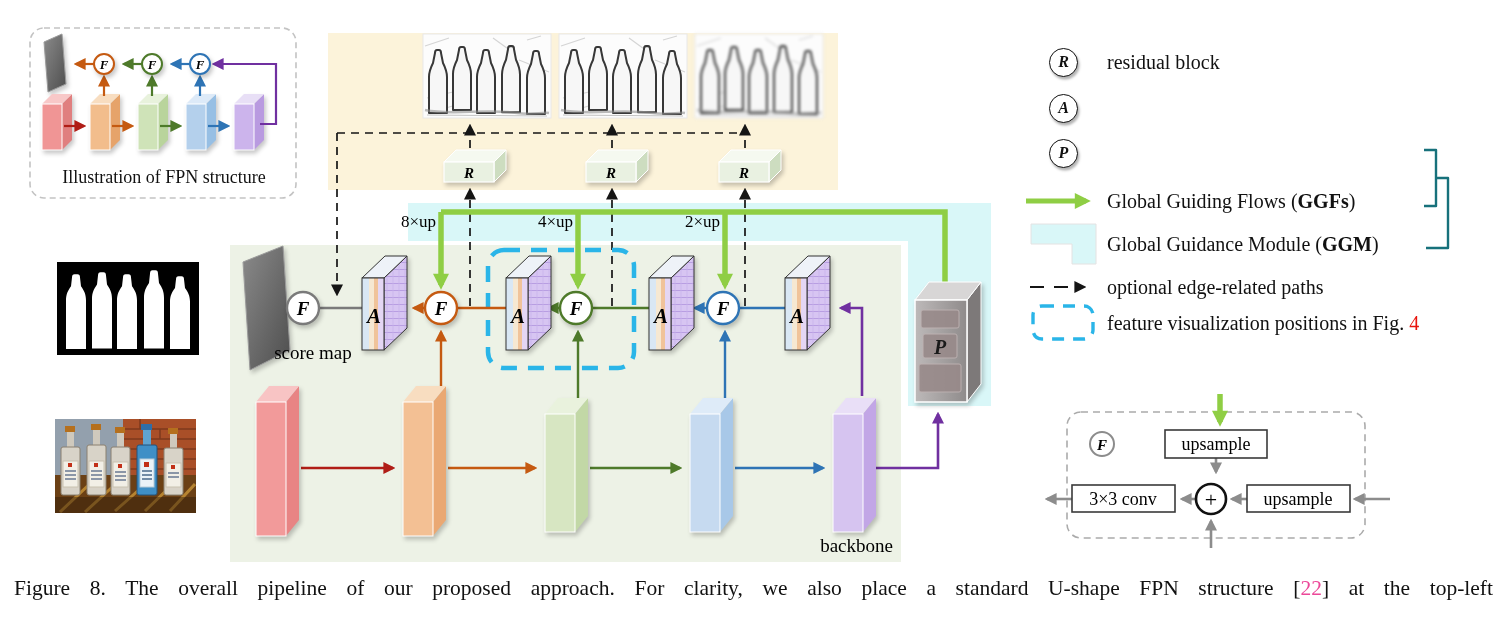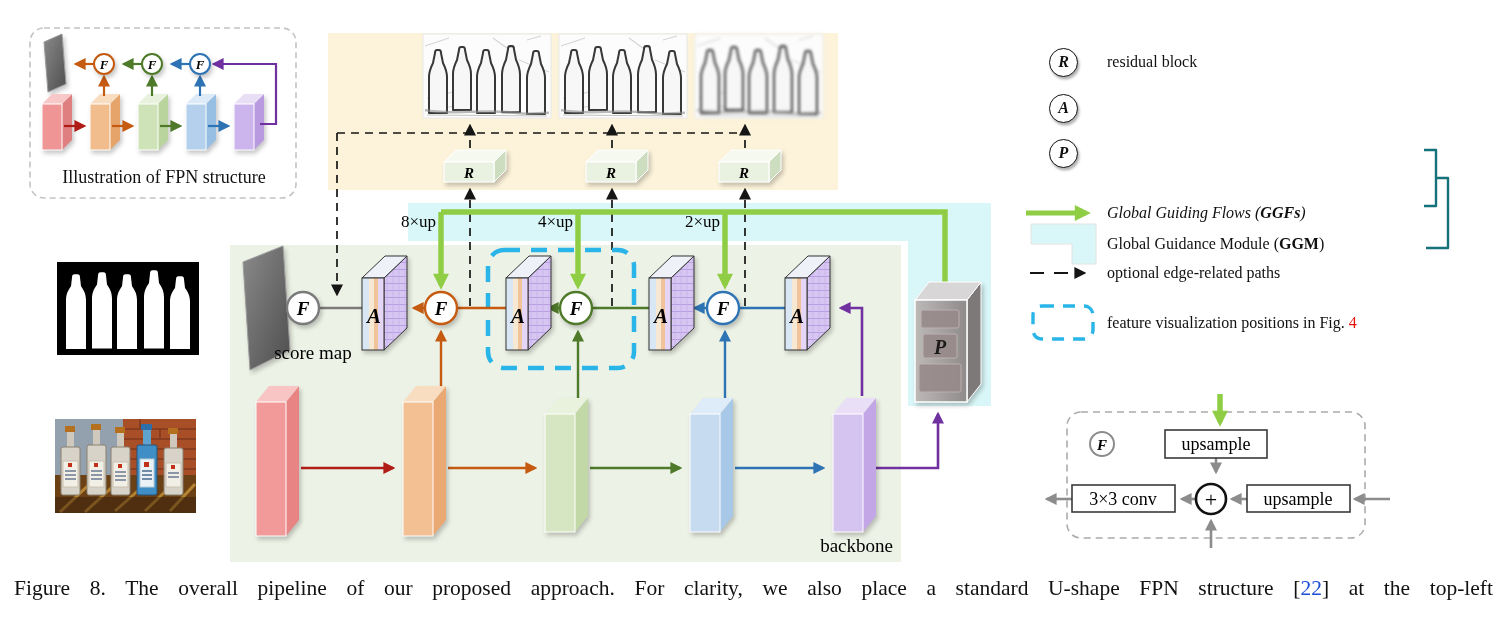--- a/index.html
+++ b/index.html
@@ -14,26 +14,26 @@
   .eb3{filter:blur(1.5px);}
   .maskblur{filter:blur(.5px);}
   .ds{filter:drop-shadow(2px 3px 2px rgba(0,0,0,.22));}
   
   .lrow{position:absolute;left:1020px;display:flex;align-items:center;height:34px;}
   .licon{width:87px;display:flex;justify-content:center;align-items:center;flex:none;}
   .lcircle{width:27px;height:27px;border:1.8px solid #101010;border-radius:50%;
            display:flex;align-items:center;justify-content:center;background:#fff;
            font-size:16px;font-style:italic;font-weight:bold;
            box-shadow:1.5px 2.5px 2.5px rgba(0,0,0,.3);}
-  .ltext{font-size:16px;white-space:nowrap;}
+  .ltext{font-size:20px;white-space:nowrap;}
   .ltext b{font-weight:bold;}
   
   .caption{position:absolute;left:14px;top:572px;width:1479px;font-size:21.5px;line-height:33px;}
   .cap-justify{text-align:justify;text-align-last:justify;}
-  .cite{color:#1d4ed8;}
+  .cite{color:#ec4899;}
   .figred{color:#e8130c;}
 </style>
 </head>
 <body>
 
 <div class="stage">
 
 <svg width="0" height="0" class="abs" aria-hidden="true">
 <defs>
   <marker id="mOr" markerUnits="userSpaceOnUse" markerWidth="12" markerHeight="12" refX="8" refY="5" orient="auto" viewBox="0 0 10 10">
@@ -409,37 +409,37 @@
           </span>
         </span>
   </div>
   <div class="lrow" style="top:136px;">
     <span class="licon">
           <span class="lcircle">
             <span>P</span>
           </span>
         </span>
   </div>
-  <div class="lrow" style="top:196px;font-style:italic;">
+  <div class="lrow" style="top:184px;">
     <span class="licon">
           <svg width="80" height="16">
             <path d="M2,8 H62" stroke="#8fce44" stroke-width="5" fill="none" marker-end="url(#mGG)"></path>
           </svg>
         </span>
     <span class="ltext"><span>Global Guiding Flows (</span><b>GGFs</b><span>)</span></span>
   </div>
   <div class="lrow" style="top:221px;height:46px;">
     <span class="licon">
           <svg width="68" height="44">
             <polygon points="1,2 66,2 66,42 42,42 42,22 1,22" fill="#d9f7f8" stroke="#e4e2e2"></polygon>
           </svg>
         </span>
     <span class="ltext"><span>Global Guidance Module (</span><b>GGM</b><span>)</span></span>
   </div>
-  <div class="lrow" style="top:256px;">
+  <div class="lrow" style="top:270px;">
     <span class="licon">
           <svg width="72" height="14">
             <path d="M2,7 H56" stroke="#151515" stroke-width="2.2" stroke-dasharray="14 10" fill="none" marker-end="url(#mBk)"></path>
           </svg>
         </span>
     <span class="ltext">optional edge-related paths</span>
   </div>
   <div class="lrow" style="top:301px;height:44px;">
     <span class="licon">
           <svg width="68" height="42">

